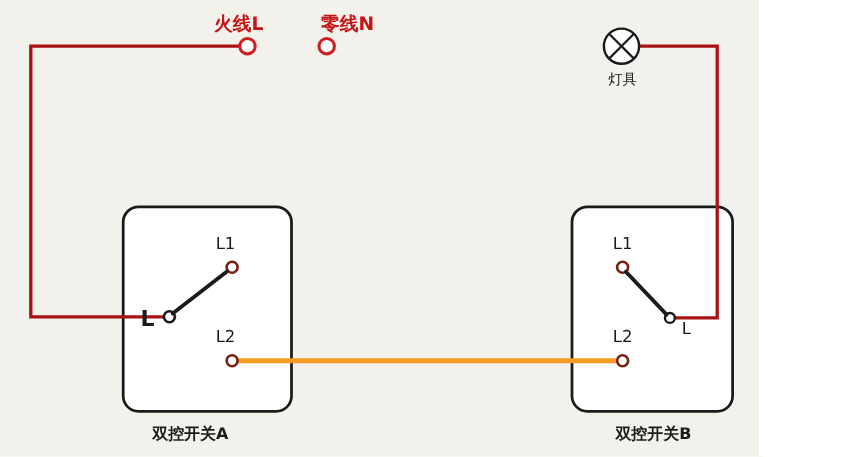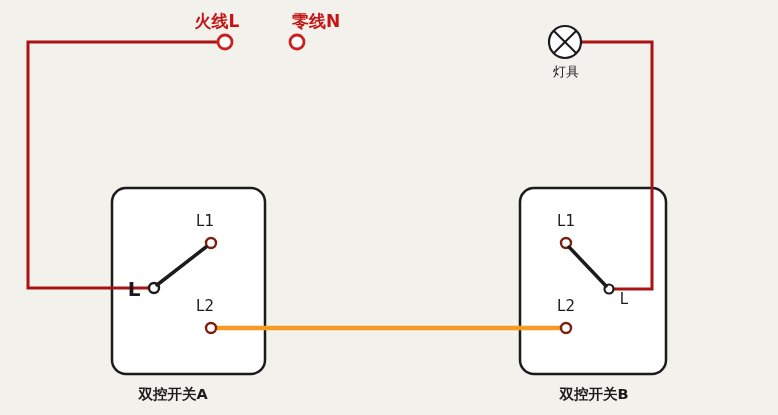--- a/index.html
+++ b/index.html
@@ -2,21 +2,21 @@
 <html><head>
 <meta charset="utf-8">
 <style>
   html, body { margin: 0; padding: 0; }
   body {
     font-family: "DejaVu Sans", "Liberation Sans", sans-serif;
     background: #ffffff;
   }
   #stage {
     position: relative;
-    width: 778px;
+    width: 690px;
     height: 415px;
     overflow: hidden;
   }
   svg { display: block; }
   text {
     font-family: "DejaVu Sans", "Liberation Sans", sans-serif;
     user-select: none;
   }
   .feed-label   { font-size: 17px; font-weight: bold; }
   .lamp-label   { font-size: 13px; }

